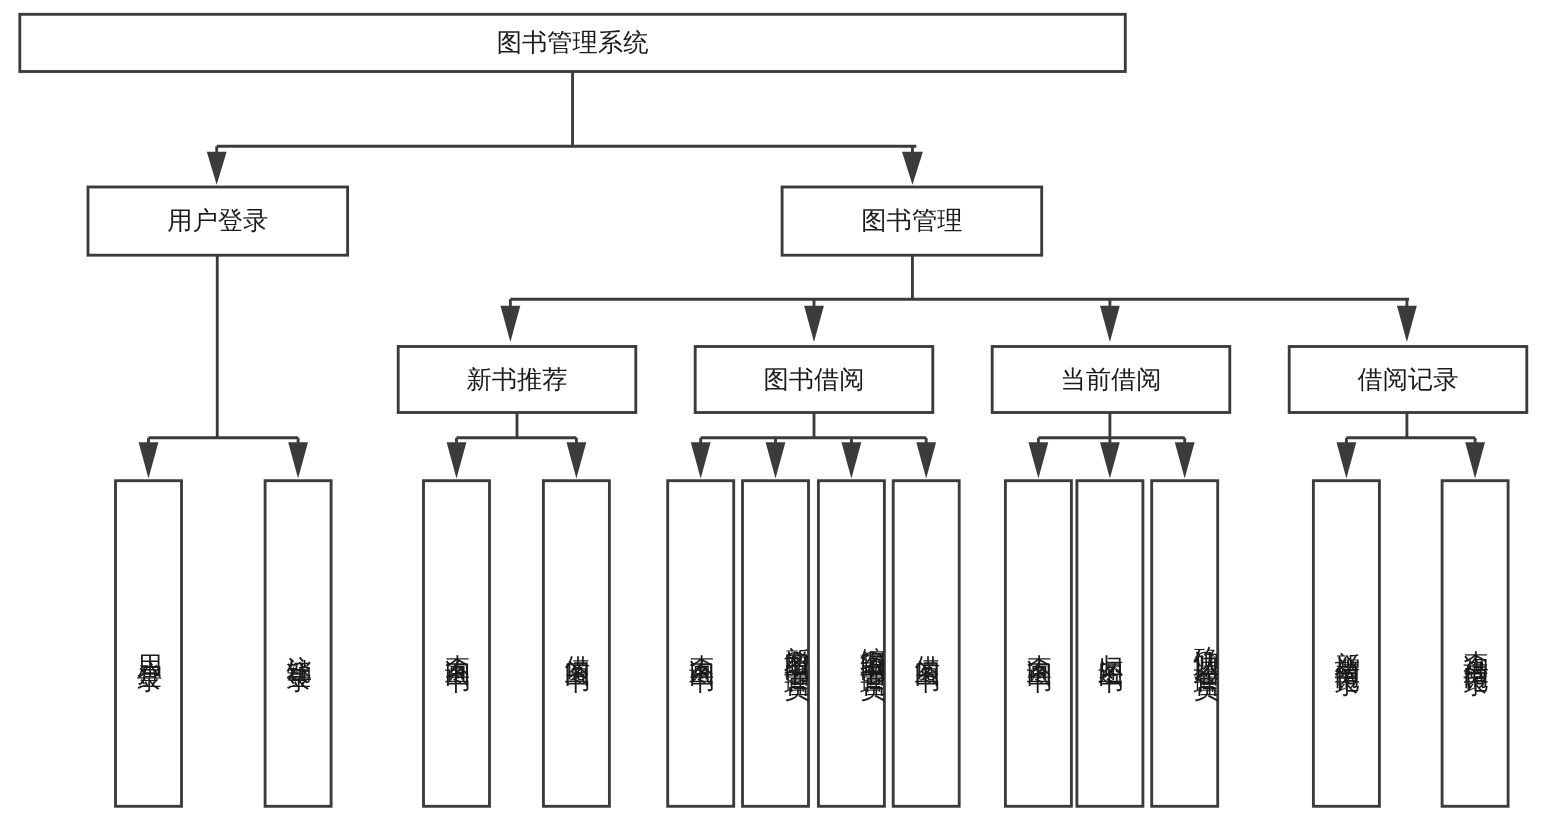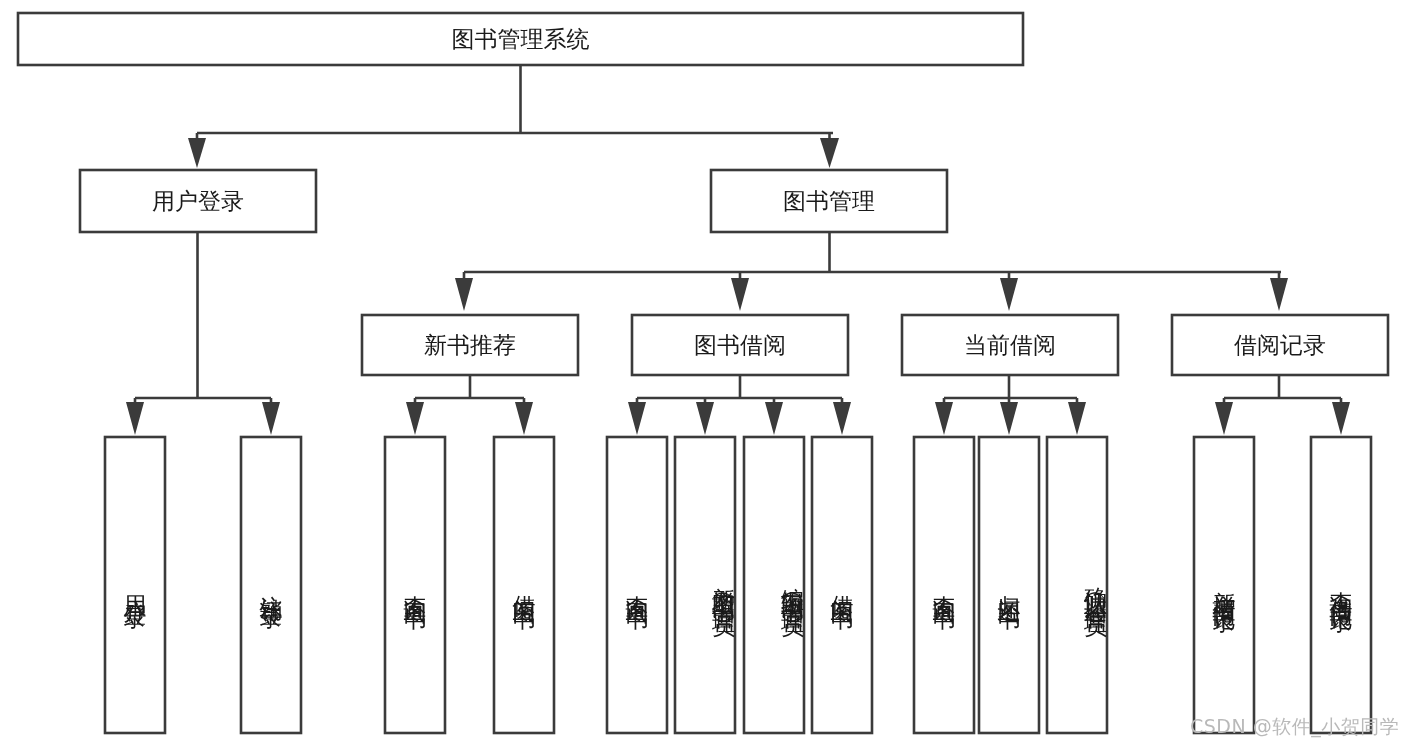--- a/index.html
+++ b/index.html
@@ -226,15 +226,14 @@
   <div class="vlabel" style="left:914px; top:437px; width:60px; height:296px; display:flex; align-items:center; justify-content:center;">查询图书</div>
 
   <div class="vlabel" style="left:979px; top:437px; width:60px; height:296px; display:flex; align-items:center; justify-content:center;">归还图书</div>
 
   <div class="vlabel" style="left:1047px; top:441px; width:60px; height:292px; display:flex; align-items:flex-start; justify-content:center;">确认归还（管理员）</div>
 
   <div class="vlabel" style="left:1194px; top:437px; width:60px; height:296px; display:flex; align-items:center; justify-content:center;">新增借阅记录</div>
 
   <div class="vlabel" style="left:1311px; top:437px; width:60px; height:296px; display:flex; align-items:center; justify-content:center;">查询借阅记录</div>
 
-  <div class="watermark" style="left:1190px; top:714px;">CSDN @软件_小贺同学</div>
 
 </div>
 
 </body></html>

